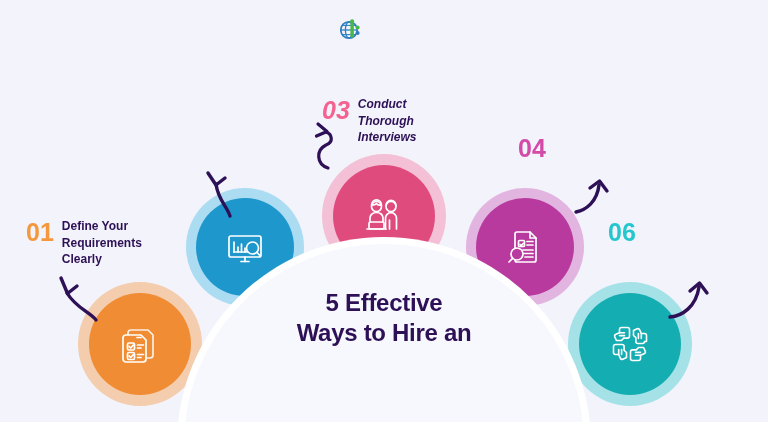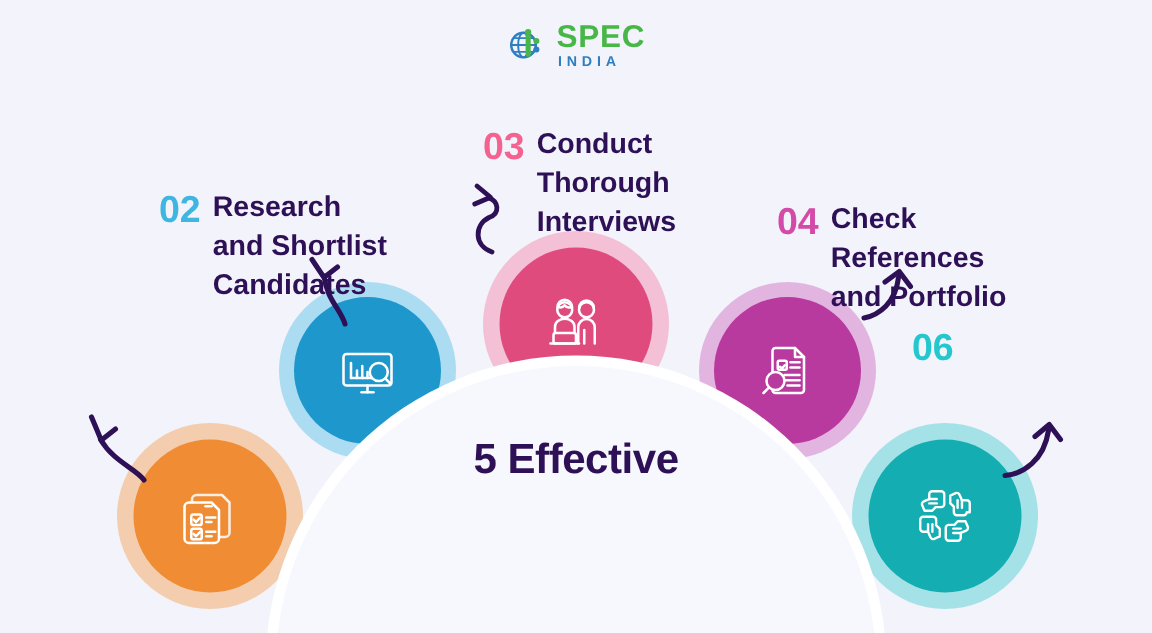--- a/index.html
+++ b/index.html
@@ -21,35 +21,35 @@
   
   .dome{
     position:absolute;left:184px;top:244px;width:400px;height:400px;
     background:#f7f8fd;border-radius:50%;
     box-shadow:0 0 0 7px #ffffff;
     z-index:6;
   }
   .title{
     position:absolute;left:224px;top:288px;width:320px;
     text-align:center;z-index:8;
-    color:#2d1055;font-weight:bold;font-size:28px;line-height:1.27;
+    color:#2d1055;font-weight:bold;font-size:24px;line-height:1.27;
     letter-spacing:-0.3px;
   }
   .title span{display:block;}
 
   
   .node{position:absolute;z-index:4;}
   .halo{position:absolute;border-radius:50%;}
   .disc{position:absolute;border-radius:50%;display:flex;align-items:center;justify-content:center;}
   .disc svg{display:block;}
 
   
   .step{position:absolute;z-index:9;display:flex;align-items:flex-start;gap:8px;}
   .step .num{font-size:25px;font-weight:bold;line-height:1.15;flex:none;}
-  .step .txt{font-size:19px;font-weight:bold;color:#2d1055;line-height:1.38;white-space:pre-line;}
+  .step .txt{font-size:12px;font-weight:bold;color:#2d1055;line-height:1.38;white-space:pre-line;}
 
   .arrow{position:absolute;z-index:9;}
 </style>
 </head>
 <body>
 
 <div id="stage">
 
   <div class="logo">
     <span class="logo-globe">
@@ -58,24 +58,20 @@
         <ellipse cx="9" cy="13" rx="3.6" ry="8.2" fill="none" stroke="#2e7fc1" stroke-width="1.3"></ellipse>
         <line x1="1" y1="13" x2="17.2" y2="13" stroke="#2e7fc1" stroke-width="1.3"></line>
         <line x1="2.2" y1="8.4" x2="15.8" y2="8.4" stroke="#2e7fc1" stroke-width="1.1"></line>
         <line x1="2.2" y1="17.6" x2="15.8" y2="17.6" stroke="#2e7fc1" stroke-width="1.1"></line>
         <rect x="10.4" y="5.2" width="3.4" height="15.6" rx="1.7" fill="#49b748"></rect>
         <circle cx="12.1" cy="4.4" r="2.1" fill="#49b748"></circle>
         <circle cx="17.6" cy="10.4" r="2.0" fill="#49b748"></circle>
         <circle cx="17.6" cy="16.0" r="2.0" fill="#2e7fc1"></circle>
       </svg>
     </span>
-    <span class="logo-text">
-      <span class="logo-spec">SPEC</span>
-      <span class="logo-india">INDIA</span>
-    </span>
   </div>
 
   <div class="node" style="left:78px;top:282px;width:124px;height:124px;">
     <span class="halo" style="left:0;top:0;width:124px;height:124px;background:rgba(244,160,77,0.45);"></span>
     <span class="disc" style="left:11px;top:11px;width:102px;height:102px;background:#f08c33;">
       <span>
         <svg width="46" height="46" viewBox="0 0 46 46" fill="none" stroke="#ffffff" stroke-width="1.7" stroke-linecap="round" stroke-linejoin="round">
           <path d="M14 9h17l5 5v20a3 3 0 0 1-3 3H14a3 3 0 0 1-3-3V12a3 3 0 0 1 3-3z" opacity=".85"></path>
           <path d="M9 14h15l5 5v19a3 3 0 0 1-3 3H9a3 3 0 0 1-3-3V17a3 3 0 0 1 3-3z" fill="#f08c33"></path>
           <rect x="10.5" y="22" width="7" height="7" rx="1.4"></rect>
@@ -171,20 +167,21 @@
           <line x1="11.7" y1="33.5" x2="11.7" y2="28.5"></line>
           <line x1="14.6" y1="33.5" x2="14.6" y2="28.5"></line>
         </svg>
       </span>
     </span>
   </div>
 
   <div class="dome"></div>
   <div class="title">
     <span>5 Effective</span>
+    <span>Ways to Hire an</span>
   </div>
 
   <svg class="arrow" style="left:48px;top:268px;" width="62" height="56" viewBox="0 0 62 56" fill="none">
     <path d="M48 52 C42 44 28 40 19 25" stroke="#2d1055" stroke-width="3.4" stroke-linecap="round"></path>
     <path d="M13 10 L19.5 25.5 L29 18" stroke="#2d1055" stroke-width="3.4" stroke-linecap="round" stroke-linejoin="round" fill="none"></path>
   </svg>
 
   <svg class="arrow" style="left:196px;top:168px;" width="52" height="52" viewBox="0 0 52 52" fill="none">
     <path d="M34 48 C31 38 22 32 20 16" stroke="#2d1055" stroke-width="3.4" stroke-linecap="round"></path>
     <path d="M12 5 L20 17 L29 10" stroke="#2d1055" stroke-width="3.4" stroke-linecap="round" stroke-linejoin="round" fill="none"></path>
@@ -198,39 +195,36 @@
   <svg class="arrow" style="left:570px;top:168px;" width="52" height="52" viewBox="0 0 52 52" fill="none">
     <path d="M6 44 C16 42 27 34 29 17" stroke="#2d1055" stroke-width="3.4" stroke-linecap="round" fill="none"></path>
     <path d="M20 20 L29.5 13 L37 23" stroke="#2d1055" stroke-width="3.4" stroke-linecap="round" stroke-linejoin="round" fill="none"></path>
   </svg>
 
   <svg class="arrow" style="left:666px;top:272px;" width="54" height="52" viewBox="0 0 54 52" fill="none">
     <path d="M4 45 C16 44 30 35 33 15" stroke="#2d1055" stroke-width="3.4" stroke-linecap="round" fill="none"></path>
     <path d="M24 19 L33.5 11 L41 21" stroke="#2d1055" stroke-width="3.4" stroke-linecap="round" stroke-linejoin="round" fill="none"></path>
   </svg>
 
-
-  <div class="step" style="left:106px;top:126px;width:170px;">
-    <span class="num" style="color:#3fb6e2;">02</span>
-    <span class="txt">Research
-and Shortlist
-Candidates</span>
-  </div>
-
-  <div class="step" style="left:322px;top:84px;width:160px;">
+  <div class="step" style="left:26px;top:218px;width:160px;">
+    <span class="num" style="color:#f5973c;">01</span>
+    <span class="txt">Define Your
+Requirements
+Clearly</span>
+  </div>
+
+
+  <div class="step" style="left:322px;top:96px;width:160px;font-style:italic;">
     <span class="num" style="color:#f4628f;">03</span>
     <span class="txt">Conduct
 Thorough
 Interviews</span>
   </div>
 
   <div class="step" style="left:518px;top:134px;width:165px;">
     <span class="num" style="color:#d34aa8;">04</span>
-    <span class="txt">Check
-References
-and Portfolio</span>
   </div>
 
   <div class="step" style="left:608px;top:218px;width:165px;">
     <span class="num" style="color:#24c7cd;">06</span>
   </div>
 
 </div>
 
 </body></html>

